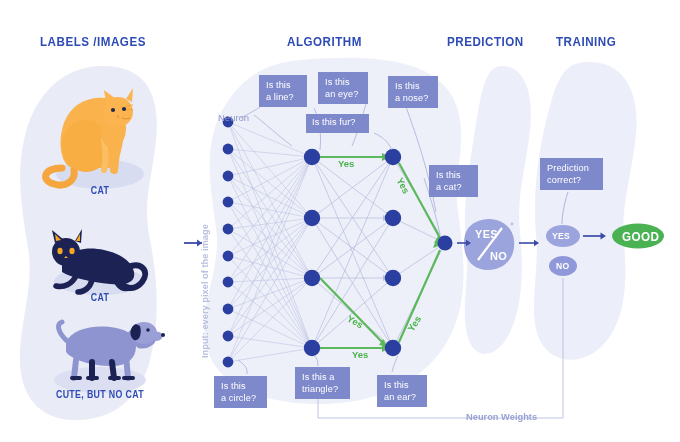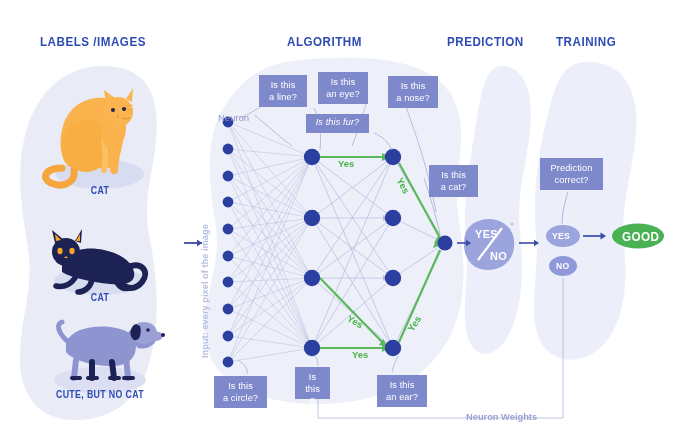--- a/index.html
+++ b/index.html
@@ -25,21 +25,20 @@
   .qbox{
     position:absolute;
     background:#7e89cc;
     color:#ffffff;
     font-size:9.2px;
     line-height:11.5px;
     padding:5px 7px;
     box-sizing:border-box;
     white-space:pre-line;
     letter-spacing:.1px;
-    text-align:center;
   }
   .imglabel{
     position:absolute;
     color:#2e4bb5;
     font-weight:bold;
     font-size:10px;
     letter-spacing:.4px;
     transform:scaleX(0.88);
     transform-origin:center center;
     white-space:nowrap;
@@ -401,26 +400,26 @@
 
   <div class="neuronlbl" style="left:218px;top:112px;">Neuron</div>
   <div class="inputlbl" style="left:210px;top:348px;">Input: every pixel of the image</div>
 
   <div class="qbox" style="left:259px;top:75px;width:48px;height:32px;">Is this
 a line?</div>
   <div class="qbox" style="left:318px;top:72px;width:50px;height:32px;">Is this
 an eye?</div>
   <div class="qbox" style="left:388px;top:76px;width:50px;height:32px;">Is this
 a nose?</div>
-  <div class="qbox" style="left:306px;top:114px;width:63px;height:19px;padding:3px 6px;font-style:italic;">Is this fur?</div>
+  <div class="qbox" style="left:306px;top:114px;width:63px;height:19px;padding:3px 6px;">Is this fur?</div>
   <div class="qbox" style="left:429px;top:165px;width:49px;height:32px;">Is this
 a cat?</div>
   <div class="qbox" style="left:214px;top:376px;width:53px;height:32px;">Is this
 a circle?</div>
-  <div class="qbox" style="left:295px;top:367px;width:35px;height:32px;">Is this a
+  <div class="qbox" style="left:295px;top:367px;width:55px;height:32px;">Is this a
 triangle?</div>
   <div class="qbox" style="left:377px;top:375px;width:50px;height:32px;">Is this
 an ear?</div>
   <div class="qbox" style="left:540px;top:158px;width:63px;height:32px;">Prediction
 correct?</div>
 
   <div class="yeslbl" style="left:338px;top:158px;">Yes</div>
   <div class="yeslbl" style="left:395px;top:180px;transform:rotate(62deg);">Yes</div>
   <div class="yeslbl" style="left:347px;top:316px;transform:rotate(30deg);">Yes</div>
   <div class="yeslbl" style="left:352px;top:349px;">Yes</div>

